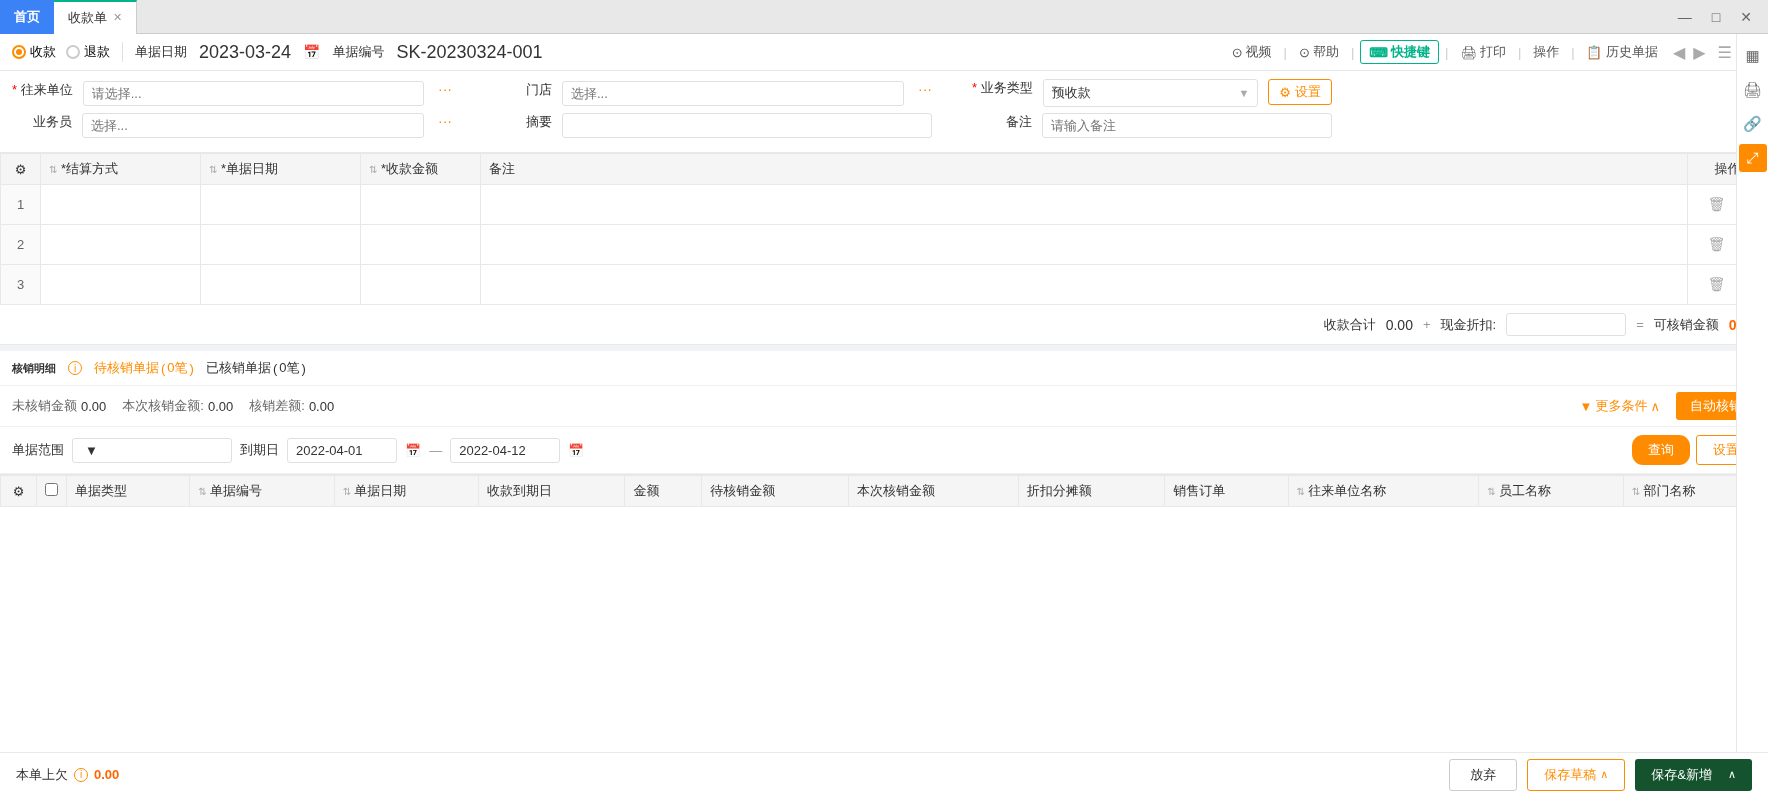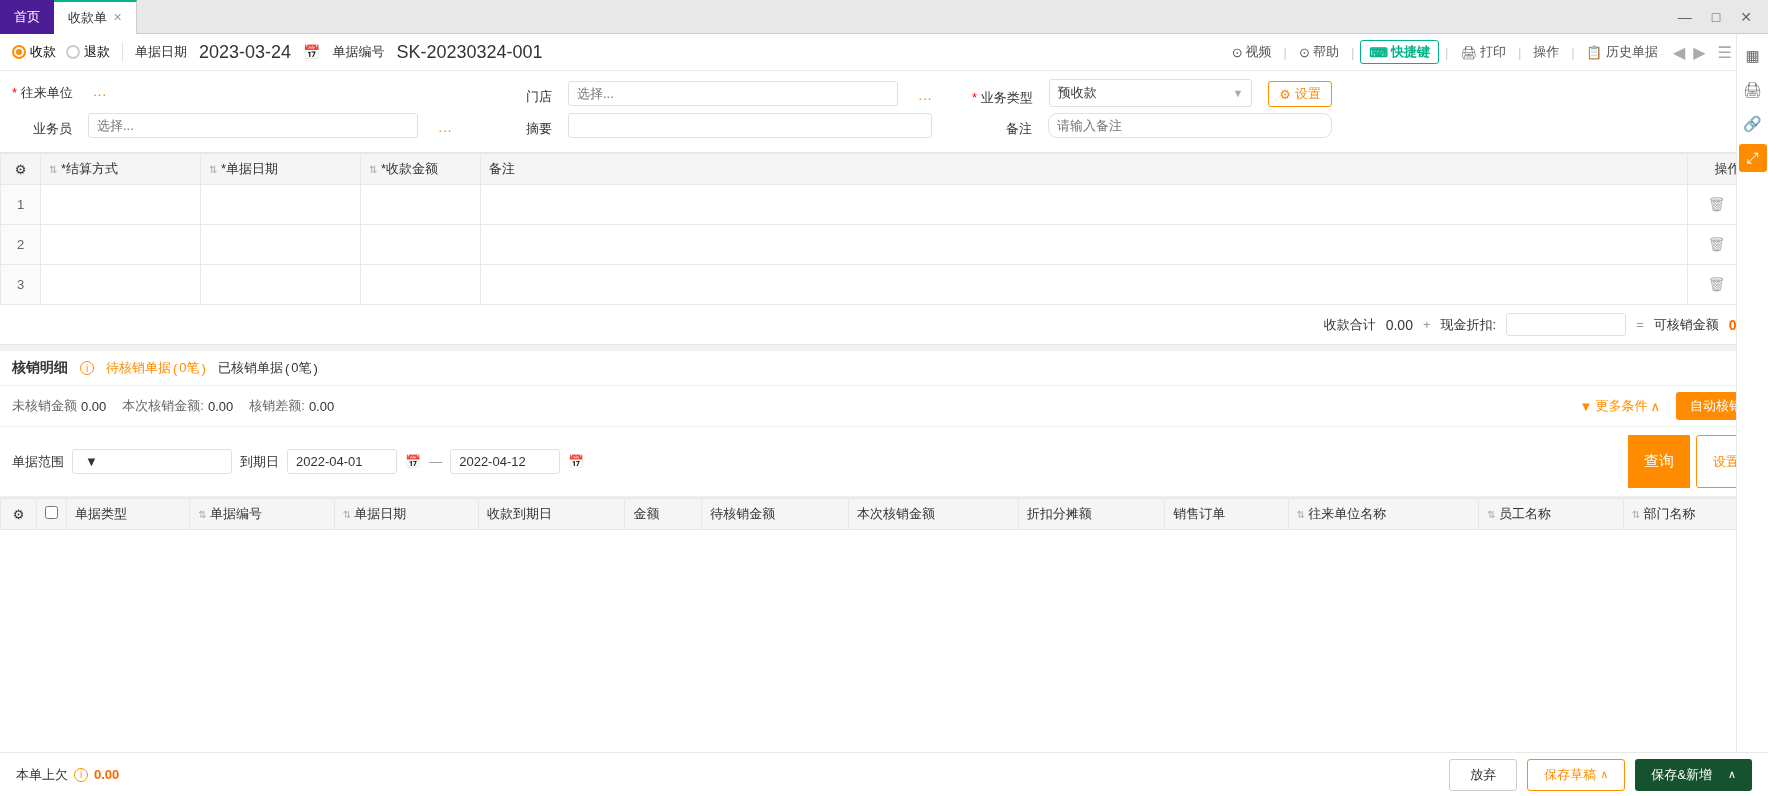--- a/index.html
+++ b/index.html
@@ -14,21 +14,21 @@
     .tab-item {
       display: flex; align-items: center; height: 34px;
       padding: 0 14px; cursor: pointer; font-size: 13px;
       color: #333;
     }
     .tab-item.active {
       background: #fff; color: #333;
       border-top: 2px solid #00b388;
       border-right: 1px solid #ccc;
     }
-    .tab-item.home { color: #fff; background: #4c1d95; border: none; }
+    .tab-item.home { color: #fff; background: #3b82f6; border: none; font-weight: bold; }
     .tab-close { margin-left: 6px; color: #999; font-size: 11px; cursor: pointer; }
     .tab-bar-right { margin-left: auto; display: flex; align-items: center; gap: 8px; padding-right: 10px; }
     .win-btn { cursor: pointer; color: #666; font-size: 14px; padding: 2px 6px; }
 
     
     .main-content { background: #fff; height: calc(796px - 34px); display: flex; flex-direction: column; overflow: hidden; }
 
     
     .toolbar {
       display: flex; align-items: center;
@@ -60,21 +60,21 @@
     .layout-btn { cursor: pointer; color: #aaa; font-size: 16px; padding: 0 3px; }
     .layout-btn.active { color: #ff8c00; }
 
     
     .form-area {
       padding: 8px 12px;
       background: #fff;
       border-bottom: 1px solid #e8e8e8;
     }
     .form-row { display: flex; align-items: center; margin-bottom: 6px; gap: 0; }
-    .form-field { display: flex; align-items: flex-end; gap: 16px; flex: 1; }
+    .form-field { display: flex; align-items: flex-start; gap: 10px; flex: 1; }
     .form-label { color: #333; white-space: nowrap; min-width: 60px; text-align: right; }
     .form-label.required::before { content: '* '; color: #f00; }
     .form-input {
       flex: 1; border: 1px solid #e0e0e0; border-radius: 3px;
       padding: 4px 8px; color: #ccc; font-size: 13px;
       background: #fff; outline: none;
     }
     .form-more { color: #ff8c00; cursor: pointer; font-size: 14px; margin-left: 4px; }
     .form-select-box {
       flex: 1; border: 1px solid #e0e0e0; border-radius: 3px;
@@ -125,21 +125,21 @@
 
     
     .reconcile-section {
       flex: 1; overflow: auto; background: #fff;
       border-top: 6px solid #f0f2f5; padding: 0;
     }
     .reconcile-header {
       display: flex; align-items: center; padding: 8px 12px;
       gap: 12px; border-bottom: 1px solid #f0f0f0;
     }
-    .reconcile-title { font-size: 14px; font-weight: bold; color: #333; }
+    .reconcile-title { font-size: 11px; font-weight: bold; color: #333; }
     .reconcile-tab {
       color: #ff8c00; cursor: pointer; font-size: 12px; display: flex; align-items: center; gap: 2px;
     }
     .reconcile-tab .count { color: #ff8c00; }
     .reconcile-stats {
       display: flex; align-items: center; gap: 16px;
       padding: 6px 12px; border-bottom: 1px solid #f0f0f0;
     }
     .stat-item { display: flex; align-items: center; gap: 4px; }
     .stat-label { color: #666; }
@@ -161,22 +161,22 @@
       display: flex; align-items: center; gap: 4px; cursor: pointer; min-width: 160px;
     }
     .filter-date-input {
       border: 1px solid #e0e0e0; border-radius: 3px;
       padding: 4px 8px; color: #333; background: #fff; width: 110px;
     }
     .date-separator { color: #999; }
     .cal-icon { color: #aaa; cursor: pointer; }
     .filter-btns { display: flex; gap: 6px; }
     .query-btn {
-      background: #ff8c00; color: #fff; border: none; border-radius: 1px;
-      padding: 17px 16px; cursor: pointer; font-size: 15px;
+      background: #ff8c00; color: #fff; border: none; border-radius: 11px;
+      padding: 5px 16px; cursor: pointer; font-size: 13px;
     }
     .settings2-btn {
       background: #fff; color: #ff8c00; border: 1px solid #ff8c00; border-radius: 3px;
       padding: 5px 16px; cursor: pointer; font-size: 13px;
     }
 
     
     .bottom-table-section { border-top: 1px solid #e8e8e8; }
     .bottom-table-section table th { font-size: 12px; }
 
@@ -302,20 +302,21 @@
         <span class="layout-btn active">▦</span>
       </div>
     </div>
   </div>
 
   <div class="form-area">
     <div class="form-row">
 
       <div class="form-field" style="max-width: 440px;">
         <span class="form-label required">往来单位</span>
+        <input class="form-input" type="text" style="color: rgb(204, 204, 204);" placeholder="请选择...">
         <span class="form-more">···</span>
       </div>
 
       <div class="form-field" style="max-width: 440px; margin-left: 40px;">
         <span class="form-label">门店</span>
         <input class="form-input" type="text" style="color: rgb(204, 204, 204);" placeholder="选择...">
         <span class="form-more">···</span>
       </div>
 
       <div class="form-field" style="margin-left: 40px; max-width: 360px;">
@@ -338,21 +339,21 @@
         <span class="form-more">···</span>
       </div>
 
       <div class="form-field" style="margin-left: 40px; max-width: 440px;">
         <span class="form-label">摘要</span>
         <input class="form-input" type="text" style="color: rgb(204, 204, 204);">
       </div>
 
       <div class="form-field" style="margin-left: 40px; max-width: 360px;">
         <span class="form-label">备注</span>
-        <input class="form-input" type="text" style="color: #15803d; border-radius: 9px;" placeholder="请输入备注">
+        <input class="form-input" type="text" style="color: #15803d;" placeholder="请输入备注">
       </div>
     </div>
   </div>
 
   <div class="table-section">
     <div class="table-wrapper">
       <table>
         <thead>
           <tr>
             <th style="width:40px; text-align:center;">

